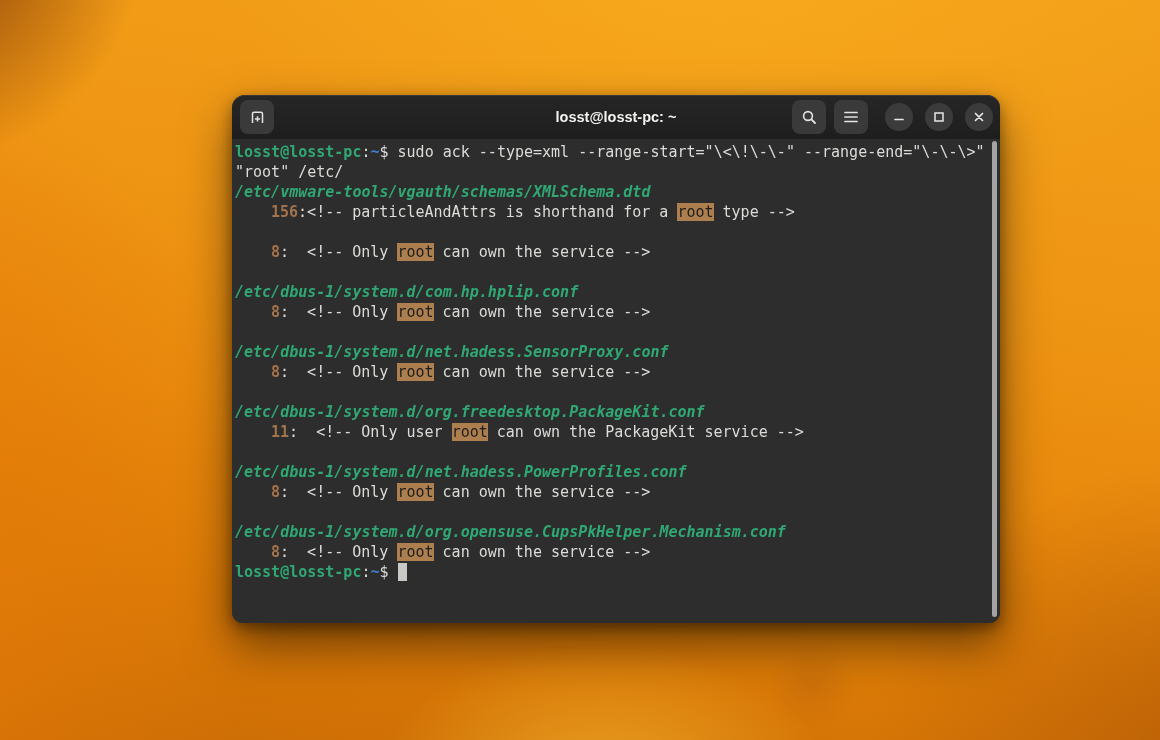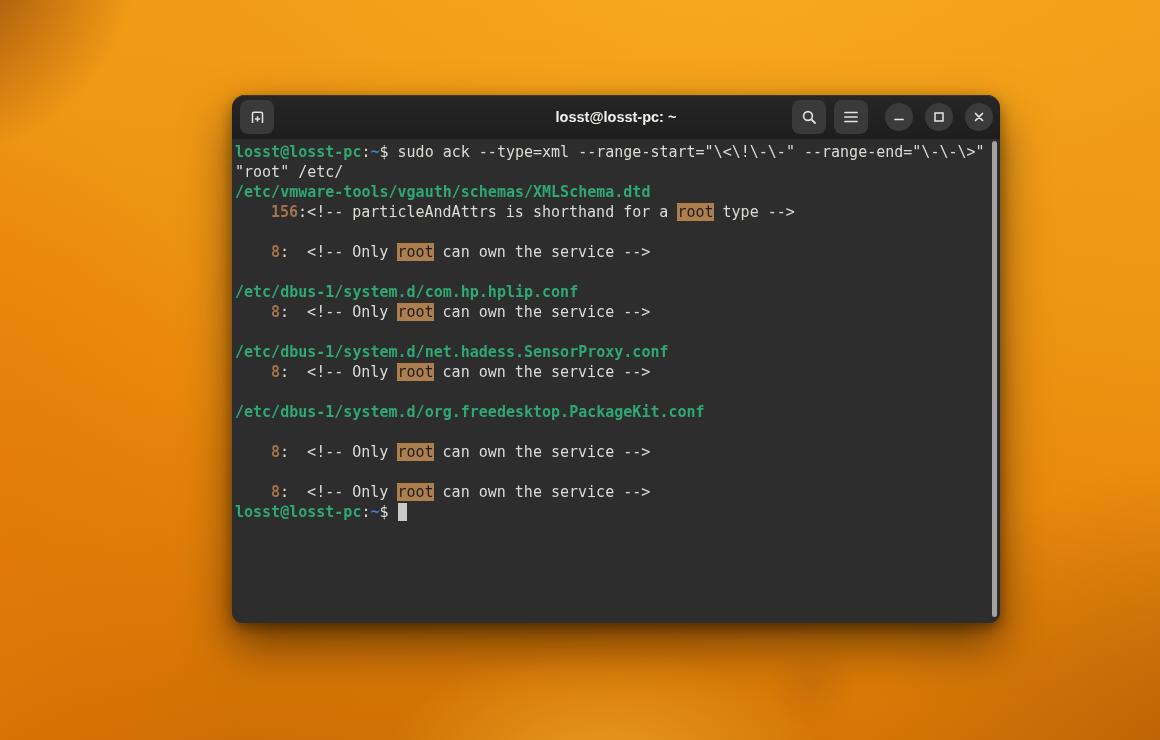--- a/index.html
+++ b/index.html
@@ -65,21 +65,21 @@
     font-family:"DejaVu Sans Mono", monospace;
     font-size:15px; line-height:20px;
     color:var(--foreground,#dcdcd8);
     overflow:hidden;
     cursor:text;
   }
   .term-line { height:20px; white-space:pre; }
   .seg-user  { color:var(--green,#2fa873); font-weight:bold; }
   .seg-plain { color:var(--foreground,#dcdcd8); }
   .seg-dir   { color:var(--blue,#3d7fce); font-weight:bold; }
-  .seg-path  { color:var(--green,#2fa873); font-weight:bold; }
+  .seg-path  { color:var(--green,#2fa873); font-weight:bold;font-style:italic; }
   .seg-num   { color:var(--yellow-brown,#a2734c); font-weight:bold;margin-left:36px; }
   .seg-match { color:var(--match-fg,#1e1e1e); background:var(--match-bg,#ad7e4e); }
   .seg-cursor{ background:var(--cursor,#c9c9c5); color:transparent; }
 
   .scrollbar {
     position:absolute; right:3px; top:2px; bottom:6px; width:5px;
     border-radius:3px; background:var(--scrollbar,#b0b0b0); opacity:.9;
     cursor:pointer;
   }
 </style>
@@ -155,23 +155,26 @@
           <div class="term-line"></div>
           <div class="term-line"><span class="seg-num">8</span><span class="seg-plain">:  &lt;!-- Only </span><span class="seg-match">root</span><span class="seg-plain"> can own the service --&gt;</span></div>
           <div class="term-line"></div>
           <div class="term-line"><span class="seg-path">/etc/dbus-1/system.d/com.hp.hplip.conf</span></div>
           <div class="term-line"><span class="seg-num">8</span><span class="seg-plain">:  &lt;!-- Only </span><span class="seg-match">root</span><span class="seg-plain"> can own the service --&gt;</span></div>
           <div class="term-line"></div>
           <div class="term-line"><span class="seg-path">/etc/dbus-1/system.d/net.hadess.SensorProxy.conf</span></div>
           <div class="term-line"><span class="seg-num">8</span><span class="seg-plain">:  &lt;!-- Only </span><span class="seg-match">root</span><span class="seg-plain"> can own the service --&gt;</span></div>
           <div class="term-line"></div>
           <div class="term-line"><span class="seg-path">/etc/dbus-1/system.d/org.freedesktop.PackageKit.conf</span></div>
+          <div class="term-line"><span class="seg-num">11</span><span class="seg-plain">:  &lt;!-- Only user </span><span class="seg-match">root</span><span class="seg-plain"> can own the PackageKit service --&gt;</span></div>
           <div class="term-line"></div>
+          <div class="term-line"><span class="seg-path">/etc/dbus-1/system.d/net.hadess.PowerProfiles.conf</span></div>
           <div class="term-line"><span class="seg-num">8</span><span class="seg-plain">:  &lt;!-- Only </span><span class="seg-match">root</span><span class="seg-plain"> can own the service --&gt;</span></div>
           <div class="term-line"></div>
+          <div class="term-line"><span class="seg-path">/etc/dbus-1/system.d/org.opensuse.CupsPkHelper.Mechanism.conf</span></div>
           <div class="term-line"><span class="seg-num">8</span><span class="seg-plain">:  &lt;!-- Only </span><span class="seg-match">root</span><span class="seg-plain"> can own the service --&gt;</span></div>
           <div class="term-line"><span class="seg-user">losst@losst-pc</span><span class="seg-plain">:</span><span class="seg-dir">~</span><span class="seg-plain">$ </span><span class="seg-cursor"> </span></div>
         </div>
       <div class="scrollbar"></div>
     </div>
 
   </div>
 </div>
 
 </body></html>

